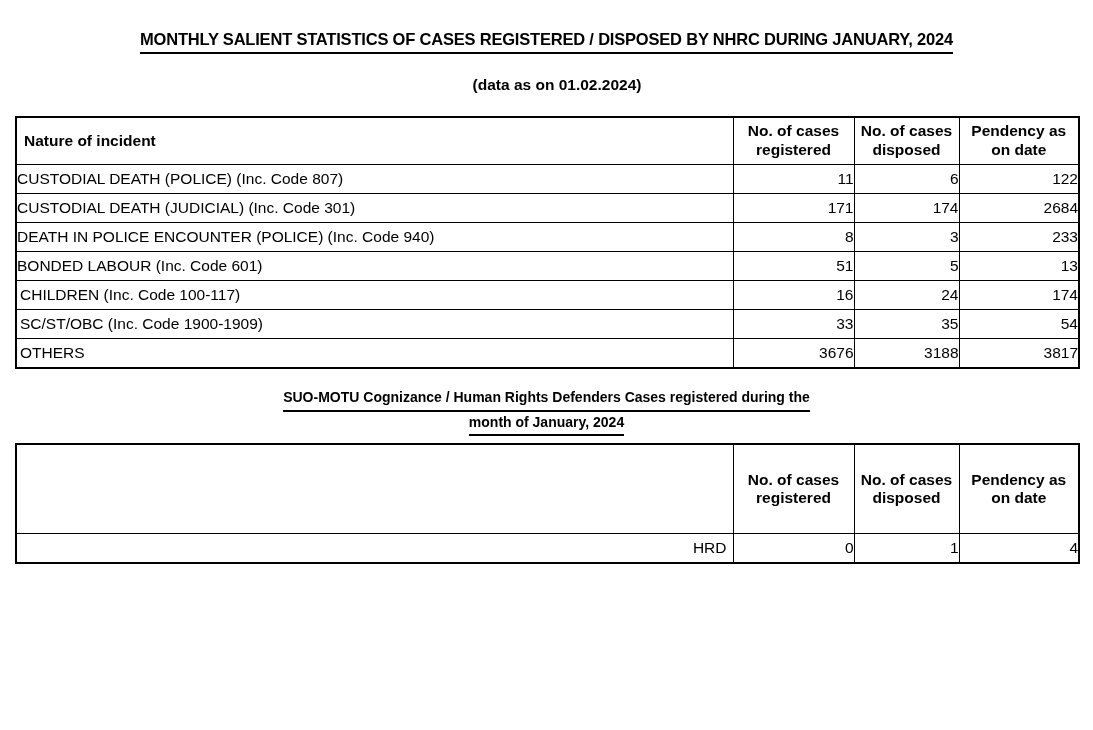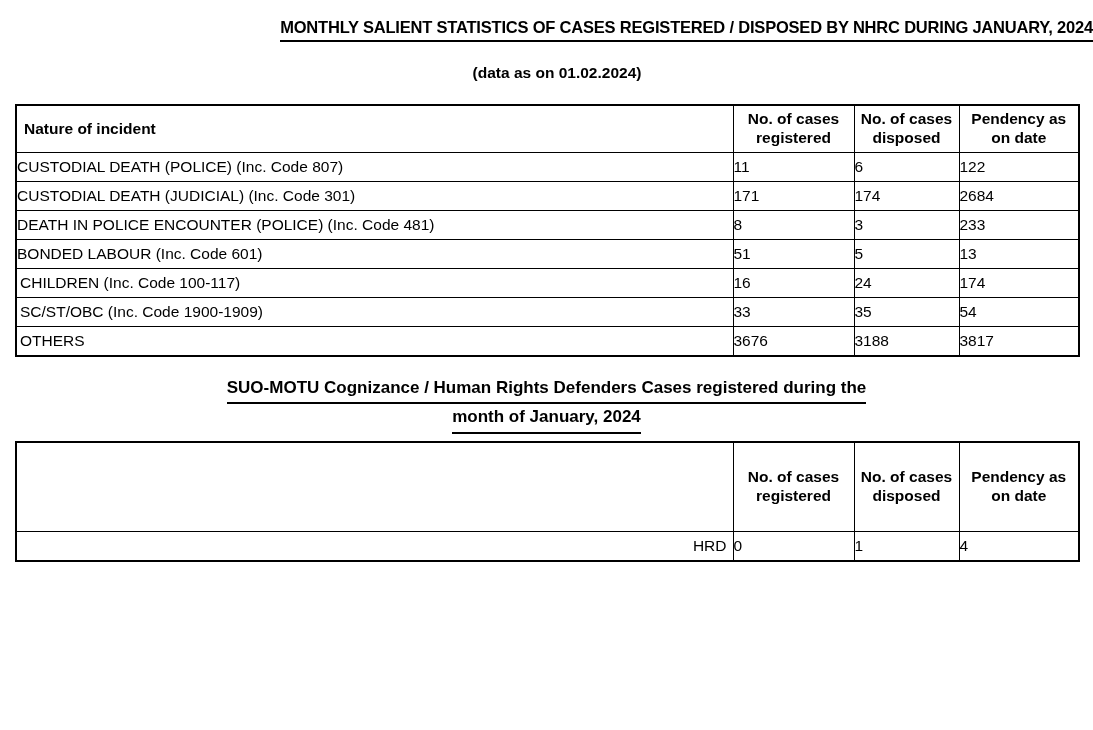--- a/index.html
+++ b/index.html
@@ -17,40 +17,39 @@
   }
 
   
   .title-block {
     text-align: center;
   }
   .main-title {
     font-size: 16.5px;
     font-weight: bold;
     letter-spacing: -0.2px;
-    padding-top: 17px;
+    padding-top: 29px;
     line-height: 1.25;
-    text-align: right;
   }
   .main-title .ul {
     border-bottom: 2.5px solid #000;
     padding-bottom: 2px;
     display: inline-block;
   }
   .sub-title {
     font-size: 15.5px;
     font-weight: bold;
     padding-top: 22px;
     line-height: 1.2;
     padding-left: 21px;
   }
 
   .section-title {
     text-align: center;
-    font-size: 17px;
+    font-size: 14px;
     font-weight: bold;
     line-height: 1.55;
     margin-top: 18px;
   }
   .section-title .ul {
     border-bottom: 2.2px solid #000;
     display: inline-block;
     padding-bottom: 1px;
   }
 
@@ -90,21 +89,21 @@
 
   td.label {
     text-align: left;
     height: 28px;
     line-height: 28px;
     white-space: nowrap;
     padding-left: 10px;
   }
   td.label.tight { padding-left: 3px; }
   td.num {
-    text-align: left;
+    text-align: right;
     height: 28px;
     line-height: 28px;
   }
   tr.total td {
     font-weight: bold;
     height: 30px;
     line-height: 30px;
     border-bottom-width: 2.6px;
   }
   tr.total td.label {
@@ -162,21 +161,21 @@
         <td class="num">6</td>
         <td class="num">122</td>
       </tr>
       <tr>
         <td class="label">CUSTODIAL DEATH (JUDICIAL) (Inc. Code 301)</td>
         <td class="num">171</td>
         <td class="num">174</td>
         <td class="num">2684</td>
       </tr>
       <tr>
-        <td class="label">DEATH IN POLICE ENCOUNTER (POLICE) (Inc. Code 481)</td>
+        <td class="label">DEATH IN POLICE ENCOUNTER (POLICE) (Inc. Code 940)</td>
         <td class="num">8</td>
         <td class="num">3</td>
         <td class="num">233</td>
       </tr>
       <tr>
         <td class="label">BONDED LABOUR (Inc. Code 601)</td>
         <td class="num">51</td>
         <td class="num">5</td>
         <td class="num">13</td>
       </tr>

